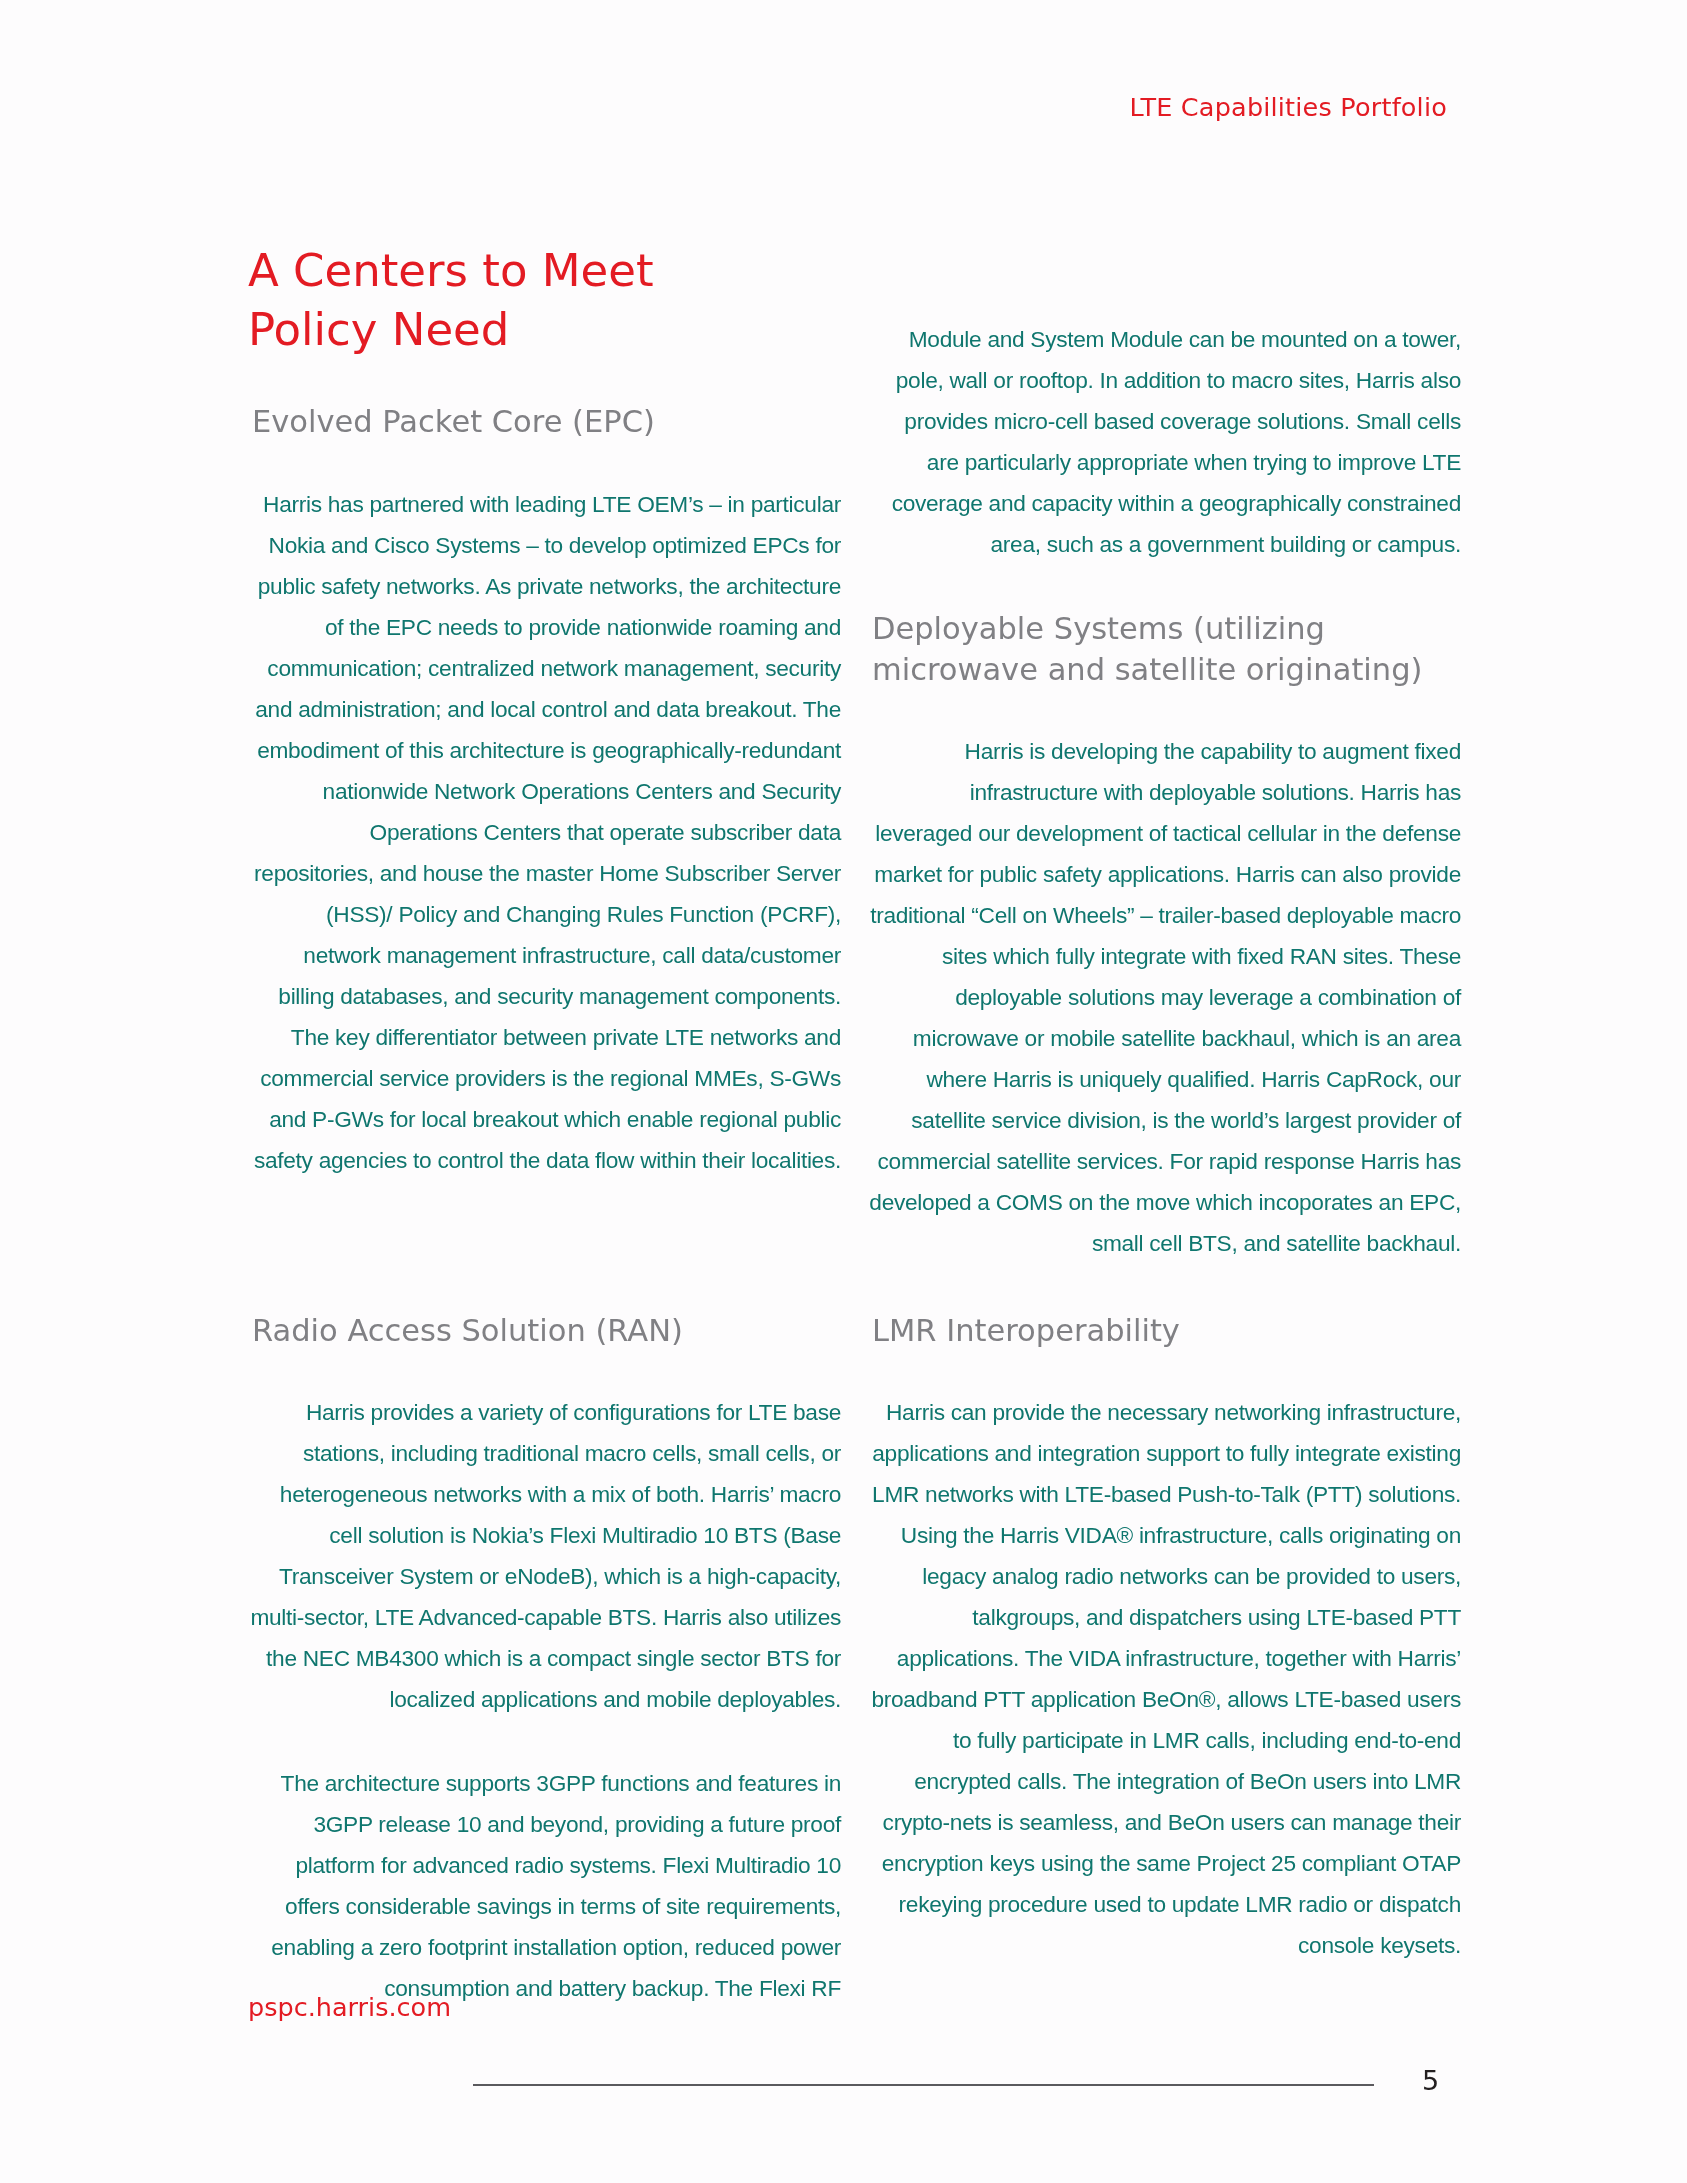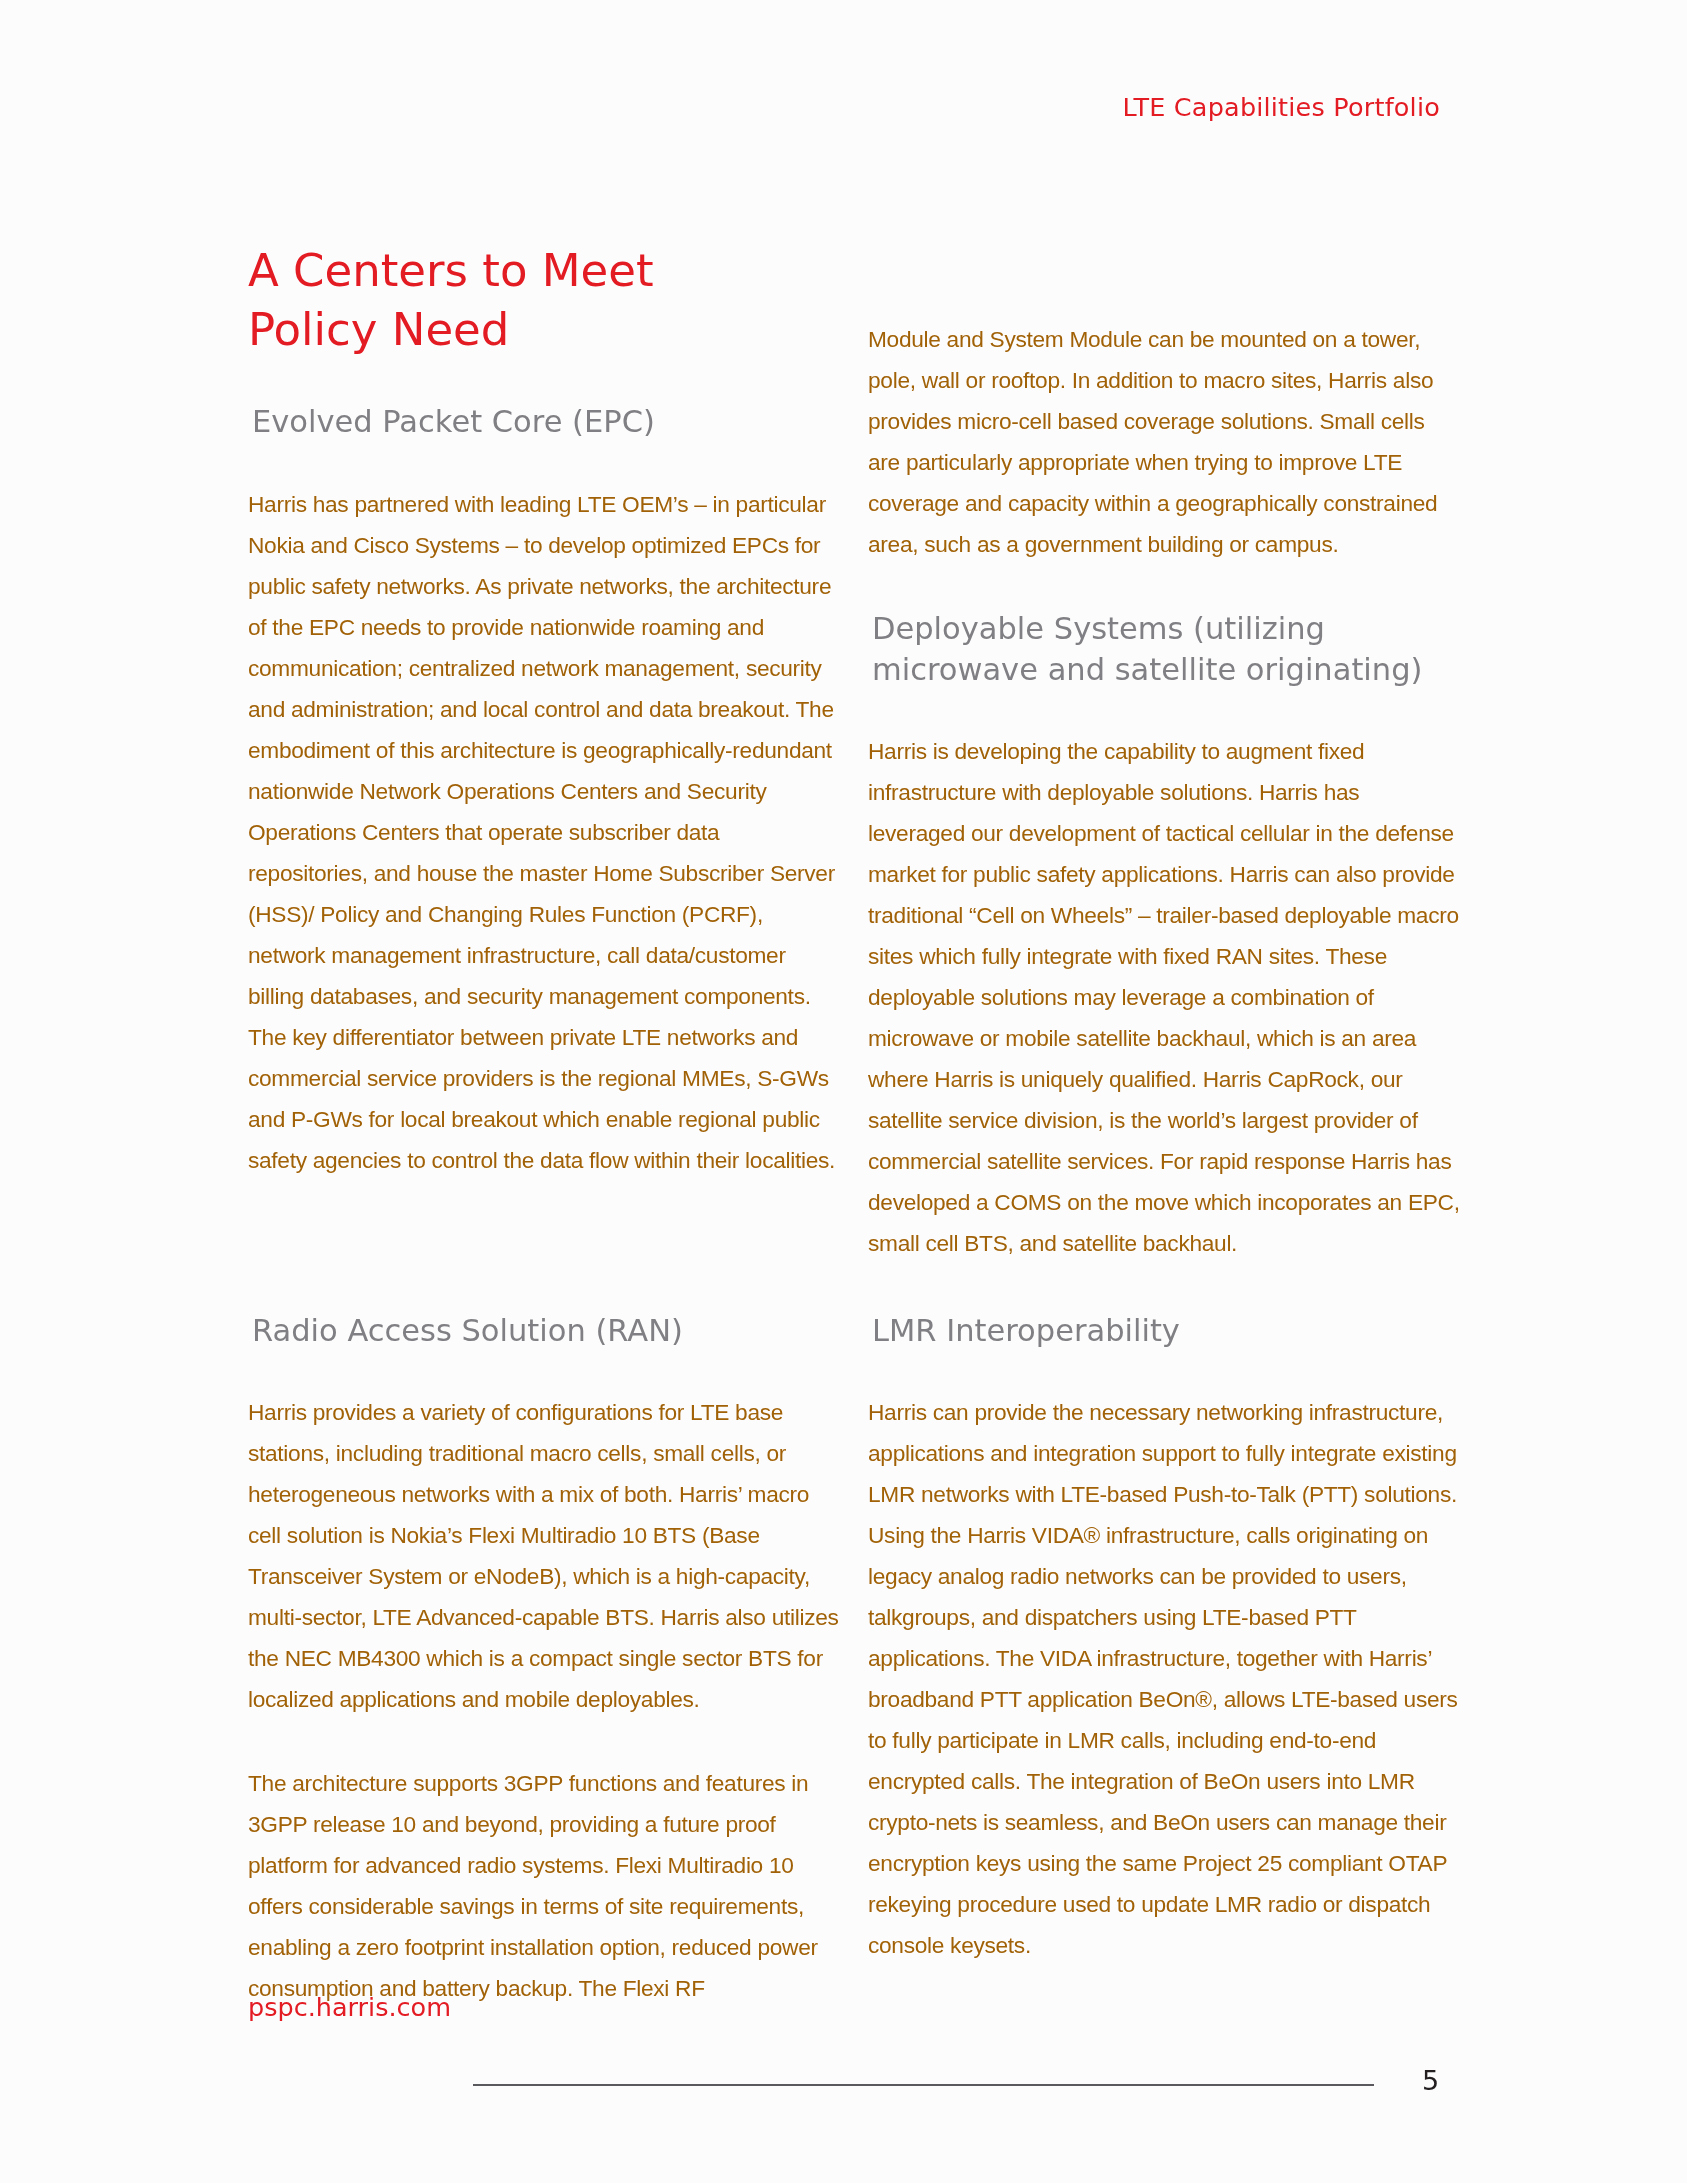--- a/index.html
+++ b/index.html
@@ -8,21 +8,21 @@
       height: 2183px;
       background: #fdfcfd;
       position: relative;
       font-family: "Liberation Sans", sans-serif;
       color: #231f20;
       overflow: hidden;
     }
     .running-header {
       position: absolute;
       top: 92px;
-      right: 247px;
+      right: 240px;
       font-family: "DejaVu Sans", sans-serif;
       font-size: 25.5px;
       color: #e31b23;
       letter-spacing: 0.2px;
     }
     .page-title {
       position: absolute;
       left: 248px;
       top: 241px;
       margin: 0;
@@ -40,24 +40,25 @@
       font-size: 30.5px;
       line-height: 41px;
       color: #808084;
       width: 593px;
     }
     p.body {
       position: absolute;
       margin: 0;
       font-size: 22.7px;
       line-height: 41px;
-      color: #a16207;
+      color: #0f766e;
       width: 593px;
       font-family: "Liberation Sans", sans-serif;
       letter-spacing: -0.3px;
+      text-align: right;
     }
     .footer-url {
       position: absolute;
       left: 248px;
       top: 1992px;
       font-family: "DejaVu Sans", sans-serif;
       font-size: 25.5px;
       color: #e31b23;
     }
     .footer-rule {

